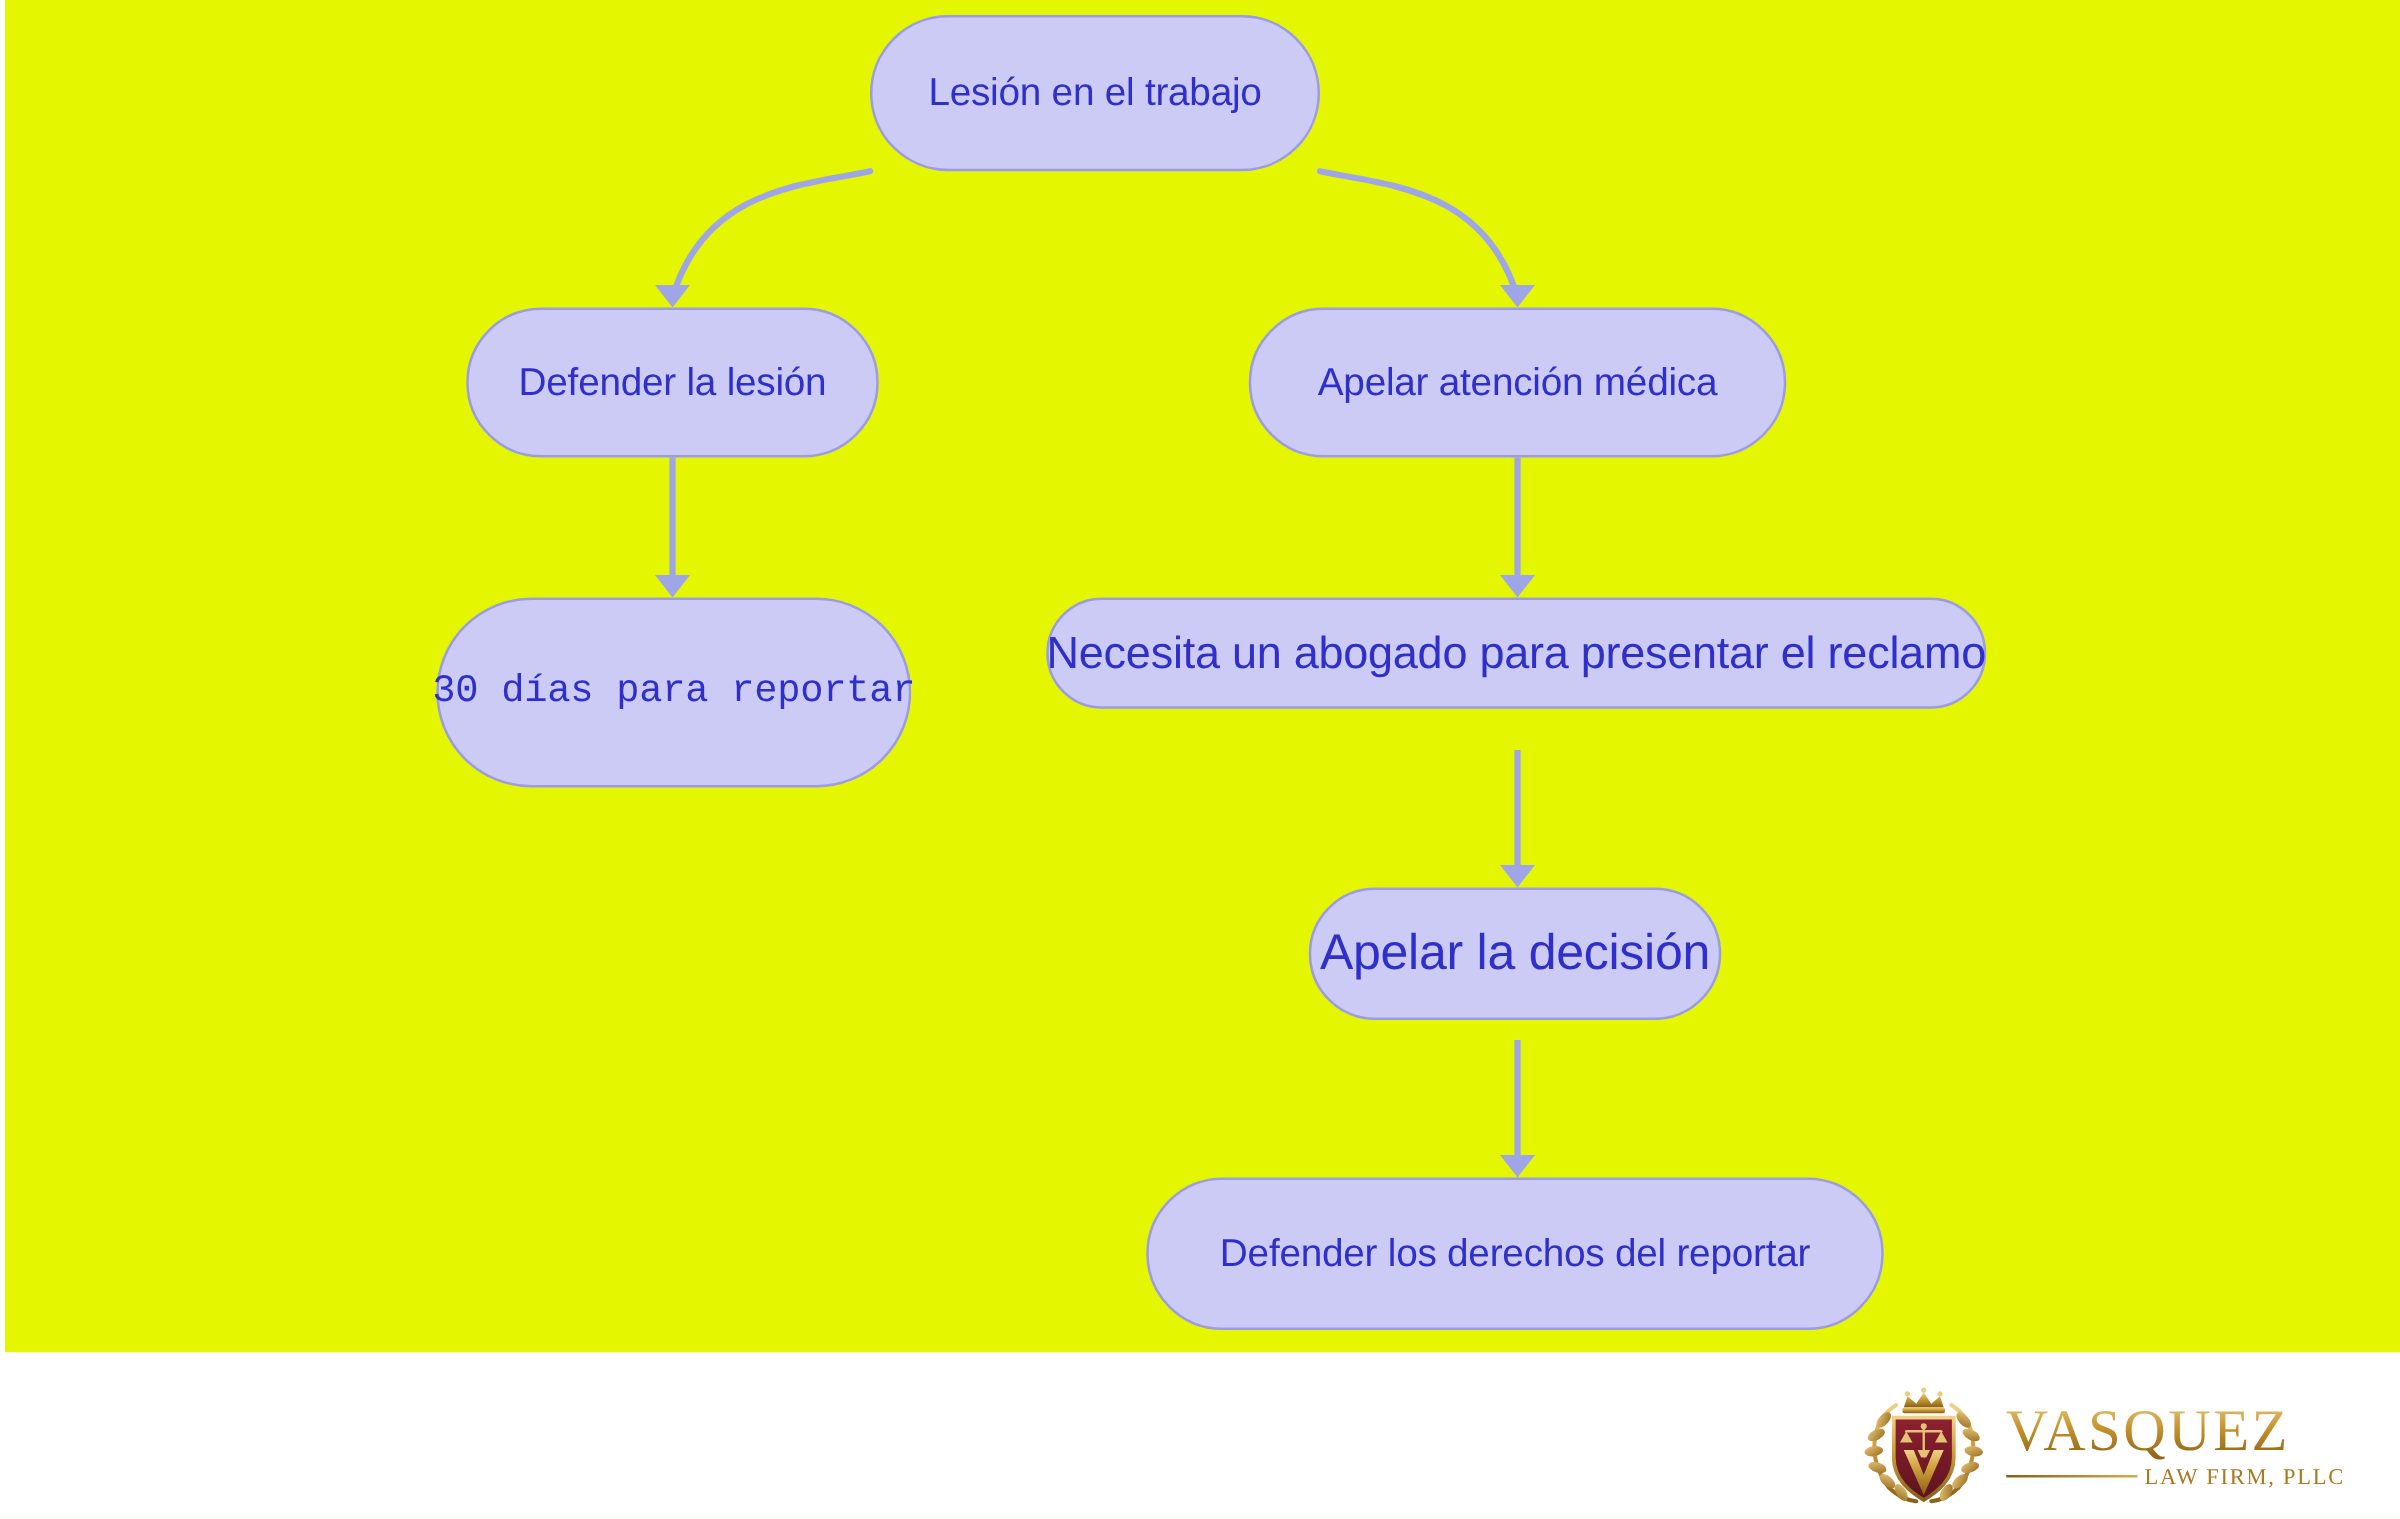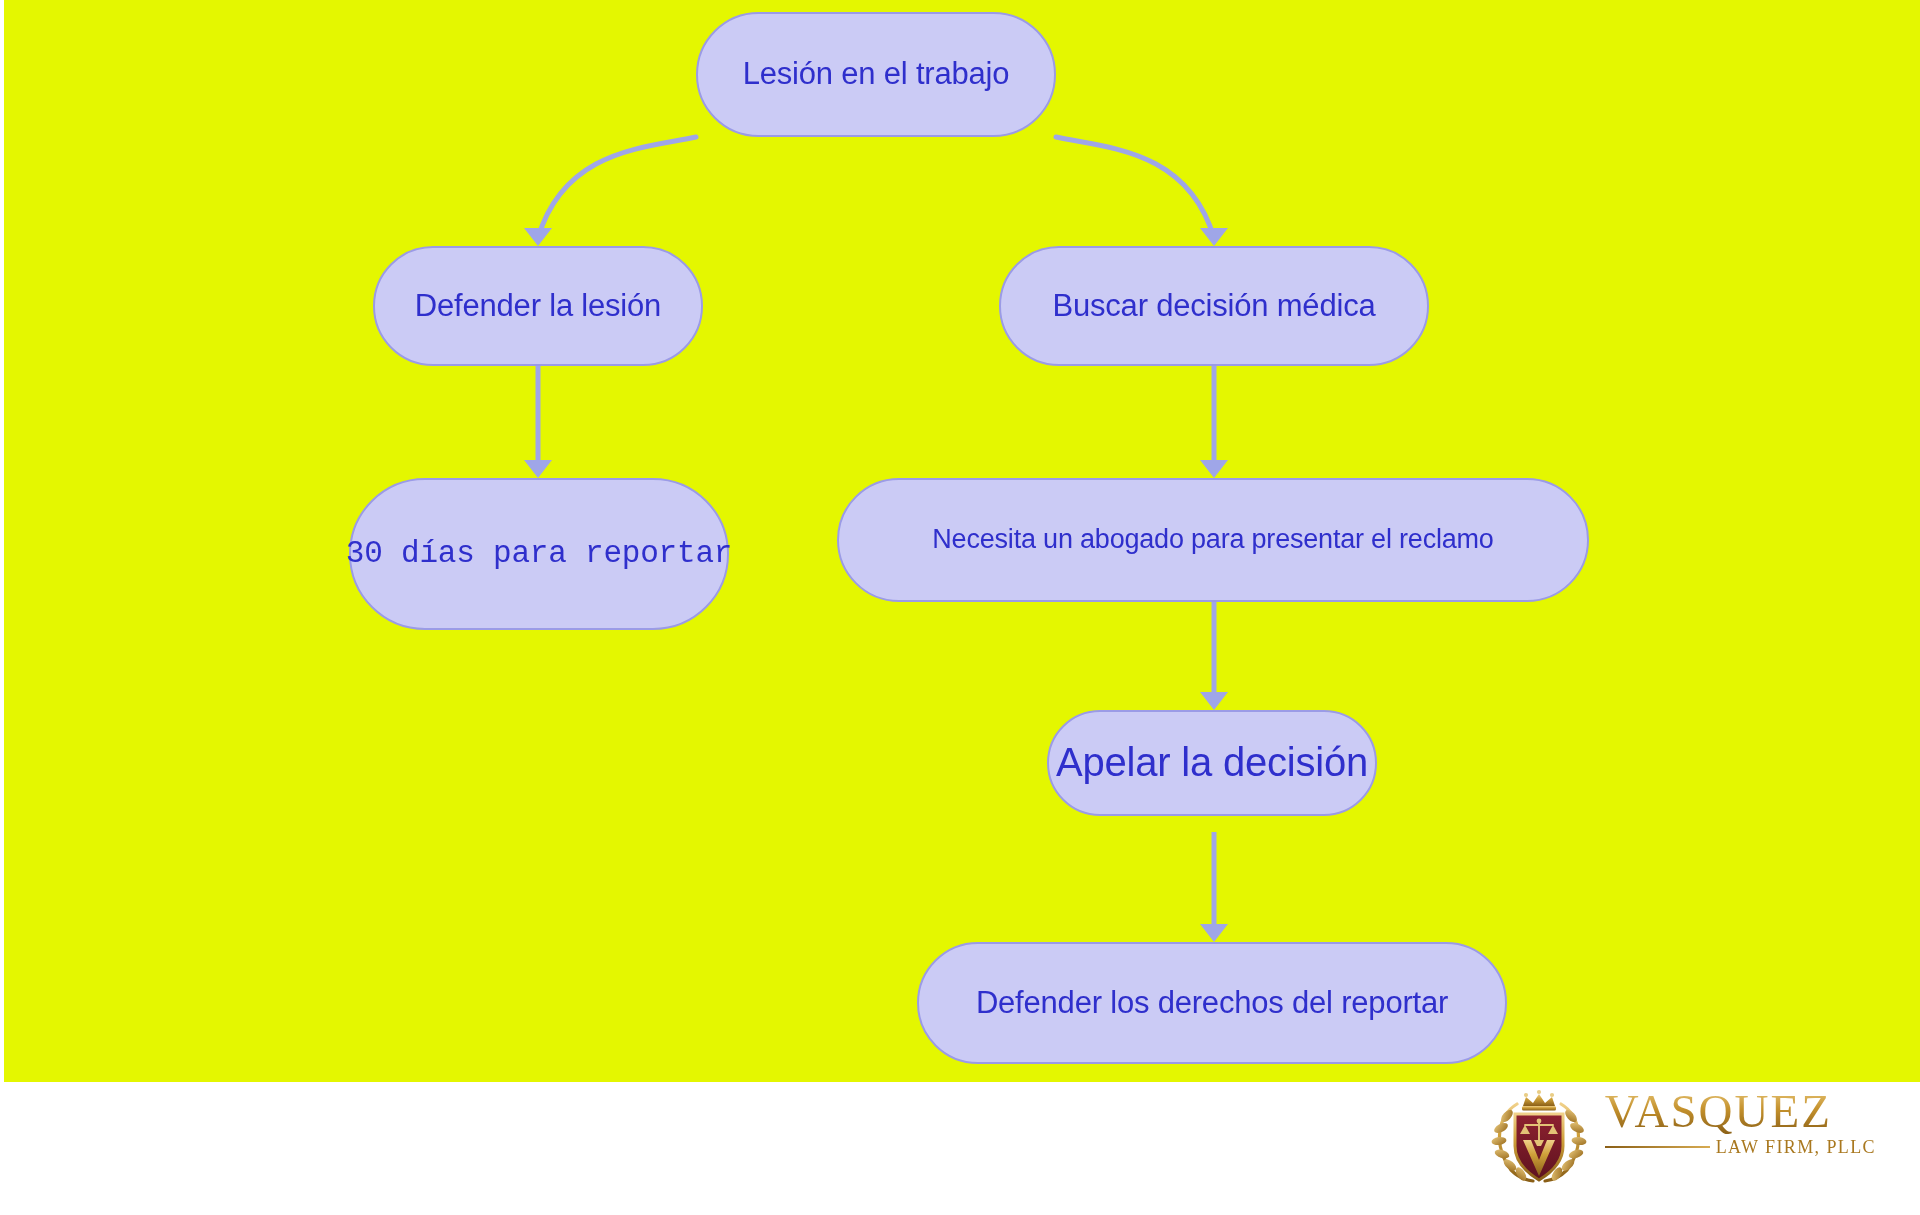--- a/index.html
+++ b/index.html
@@ -63,41 +63,41 @@
     display: block;
     line-height: 1;
     padding-bottom: 2px;
   }
 
   
   #node-injury        { left: 692px;  top: 12px;   width: 360px; height: 125px; font-size: 31px; }
   #node-report        { left: 369px;  top: 246px;  width: 330px; height: 120px; font-size: 31px; }
   #node-medical       { left: 995px;  top: 246px;  width: 430px; height: 120px; font-size: 31px; }
   #node-30days        { left: 345px;  top: 478px;  width: 380px; height: 152px; font-size: 31px; font-family: Liberation Mono, monospace; }
-  #node-lawyer        { left: 833px;  top: 478px;  width: 752px; height: 124px; font-size: 27px; }
+  #node-lawyer        { left: 833px;  top: 478px;  width: 752px; height: 89px; font-size: 36px; }
   #node-appeal        { left: 1043px; top: 710px;  width: 330px; height: 106px; font-size: 40px; }
   #node-defend        { left: 913px;  top: 942px;  width: 590px; height: 122px; font-size: 31px; }
 
   
   #footer {
     position: absolute;
     left: 0;
     top: 1082px;
     width: 1920px;
     height: 133px;
     background: #ffffff;
   }
 
   #brand-logo {
     position: absolute;
     right: 44px;
-    top: 6px;
+    top: 24px;
     height: 100px;
     display: flex;
-    align-items: flex-start;
+    align-items: center;
     gap: 14px;
   }
   #brand-crest { display: block; }
   #brand-wordmark {
     display: flex;
     flex-direction: column;
     align-items: flex-start;
     justify-content: center;
   }
   #brand-name {
@@ -179,21 +179,21 @@
 
     <div class="node" id="node-injury">
       <span class="node-label">Lesión en el trabajo</span>
     </div>
 
     <div class="node" id="node-report">
       <span class="node-label">Defender la lesión</span>
     </div>
 
     <div class="node" id="node-medical">
-      <span class="node-label">Buscar decisión médica</span>
+      <span class="node-label">Apelar atención médica</span>
     </div>
 
     <div class="node" id="node-30days">
       <span class="node-label">30 días para reportar</span>
     </div>
 
     <div class="node" id="node-lawyer">
       <span class="node-label">Necesita un abogado para presentar el reclamo</span>
     </div>
 

